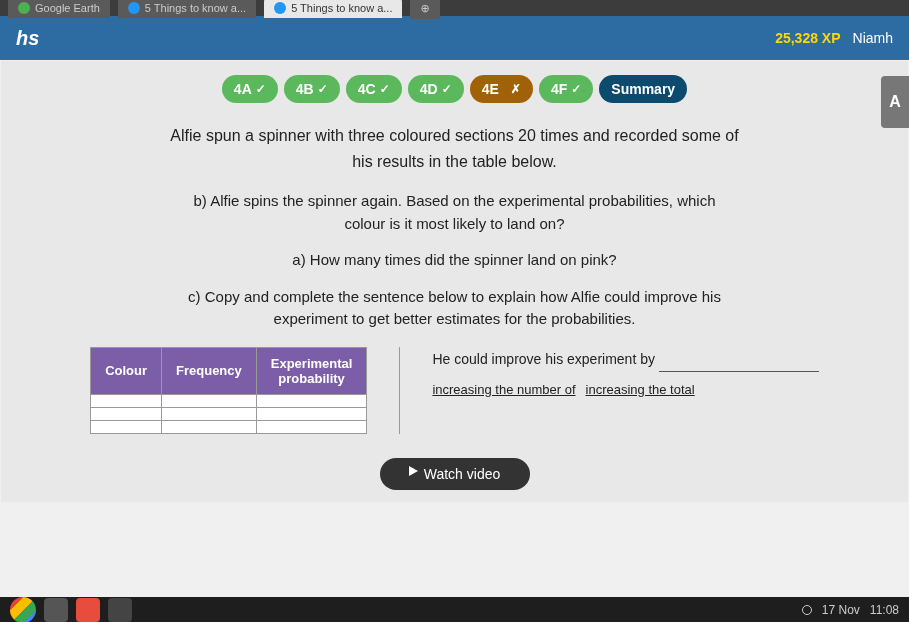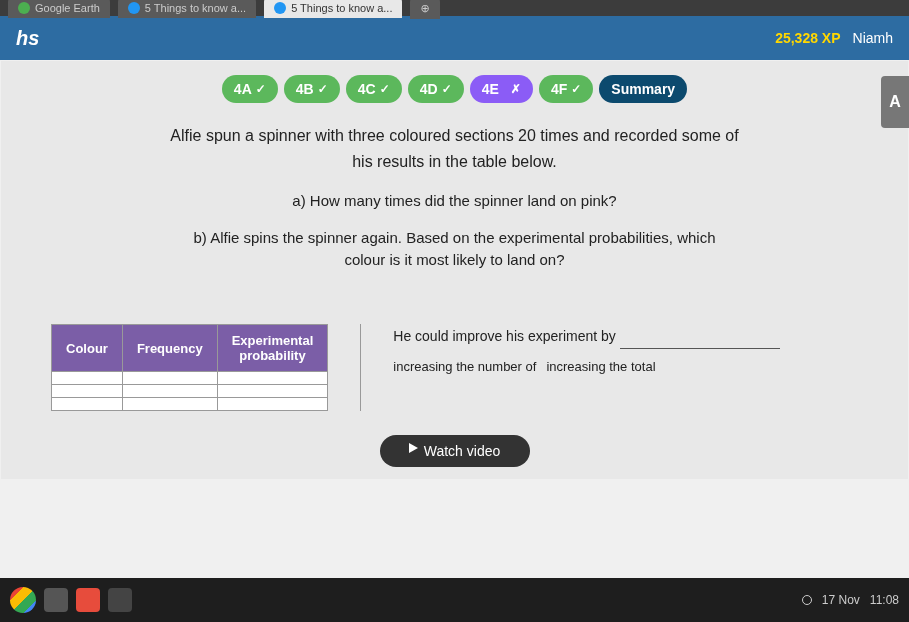--- a/index.html
+++ b/index.html
@@ -98,21 +98,21 @@
       font-size: 14px;
       font-weight: bold;
       cursor: pointer;
       border: none;
     }
     .nav-tab-complete {
       background: #5cb85c;
       color: white;
     }
     .nav-tab-incomplete {
-      background: #8b5cf6;
+      background: #a16207;
       color: white;
       gap: 12px;
     }
     .nav-tab-summary {
       background: #0c4a6e;
       color: white;
     }
     .check-icon {
       font-size: 12px;
     }
@@ -139,21 +139,21 @@
       line-height: 1.5;
     }
     .question-part.centered {
       text-align: center;
     }
 
     
     .table-fill-area {
       display: flex;
       align-items: flex-start;
-      justify-content: flex-start;
+      justify-content: center;
       gap: 24px;
       margin: 16px 0 12px 0;
       padding: 0 20px;
     }
     .spinner-table {
       border: 1px solid #999;
       border-collapse: collapse;
       font-size: 13px;
     }
     .spinner-table th {
@@ -182,20 +182,21 @@
       width: 160px;
       vertical-align: bottom;
     }
     .fill-options {
       display: flex;
       gap: 10px;
       margin-top: 6px;
     }
     .fill-option {
       font-size: 13px;
+      text-decoration: underline;
       color: #222;
       cursor: pointer;
     }
 
     
     .watch-video-btn {
       display: flex;
       align-items: flex-start;
       justify-content: center;
       margin: 12px auto;
@@ -217,21 +218,21 @@
       border-left: 9px solid white;
       display: inline-block;
     }
 
     
     .taskbar {
       position: fixed;
       bottom: 0;
       left: 0;
       width: 909px;
-      height: 44px;
+      height: 25px;
       background: #1e1e1e;
       display: flex;
       align-items: center;
       justify-content: space-between;
       padding: 0 10px;
       margin-top: 28px;
     }
     .taskbar-left {
       display: flex;
       align-items: center;
@@ -350,31 +351,32 @@
     </button>
   </div>
 
   <div class="question-area">
 
     <div class="question-intro">
       <span>Alfie spun a spinner with three coloured sections 20 times and recorded some of</span><br>
       <span>his results in the table below.</span>
     </div>
 
-    <div class="question-part centered">
-      <span>a) How many times did the spinner land on pink?</span>
-    </div>
-
     <div class="question-part" style="text-align:center;">
       <span>b) Alfie spins the spinner again. Based on the experimental probabilities, which</span><br>
       <span>colour is it most likely to land on?</span>
     </div>
 
+    <div class="question-part centered">
+      <span>a) How many times did the spinner land on pink?</span>
+    </div>
+
     <div class="question-part" style="text-align:center;">
-      <br>
+      <span>c) Copy and complete the sentence below to explain how Alfie could improve his</span><br>
+      <span>experiment to get better estimates for the probabilities.</span>
     </div>
 
     <div class="table-fill-area">
       <table class="spinner-table">
         <thead>
           <tr>
             <th>Colour</th>
             <th>Frequency</th>
             <th>Experimental<br>probability</th>
           </tr>

